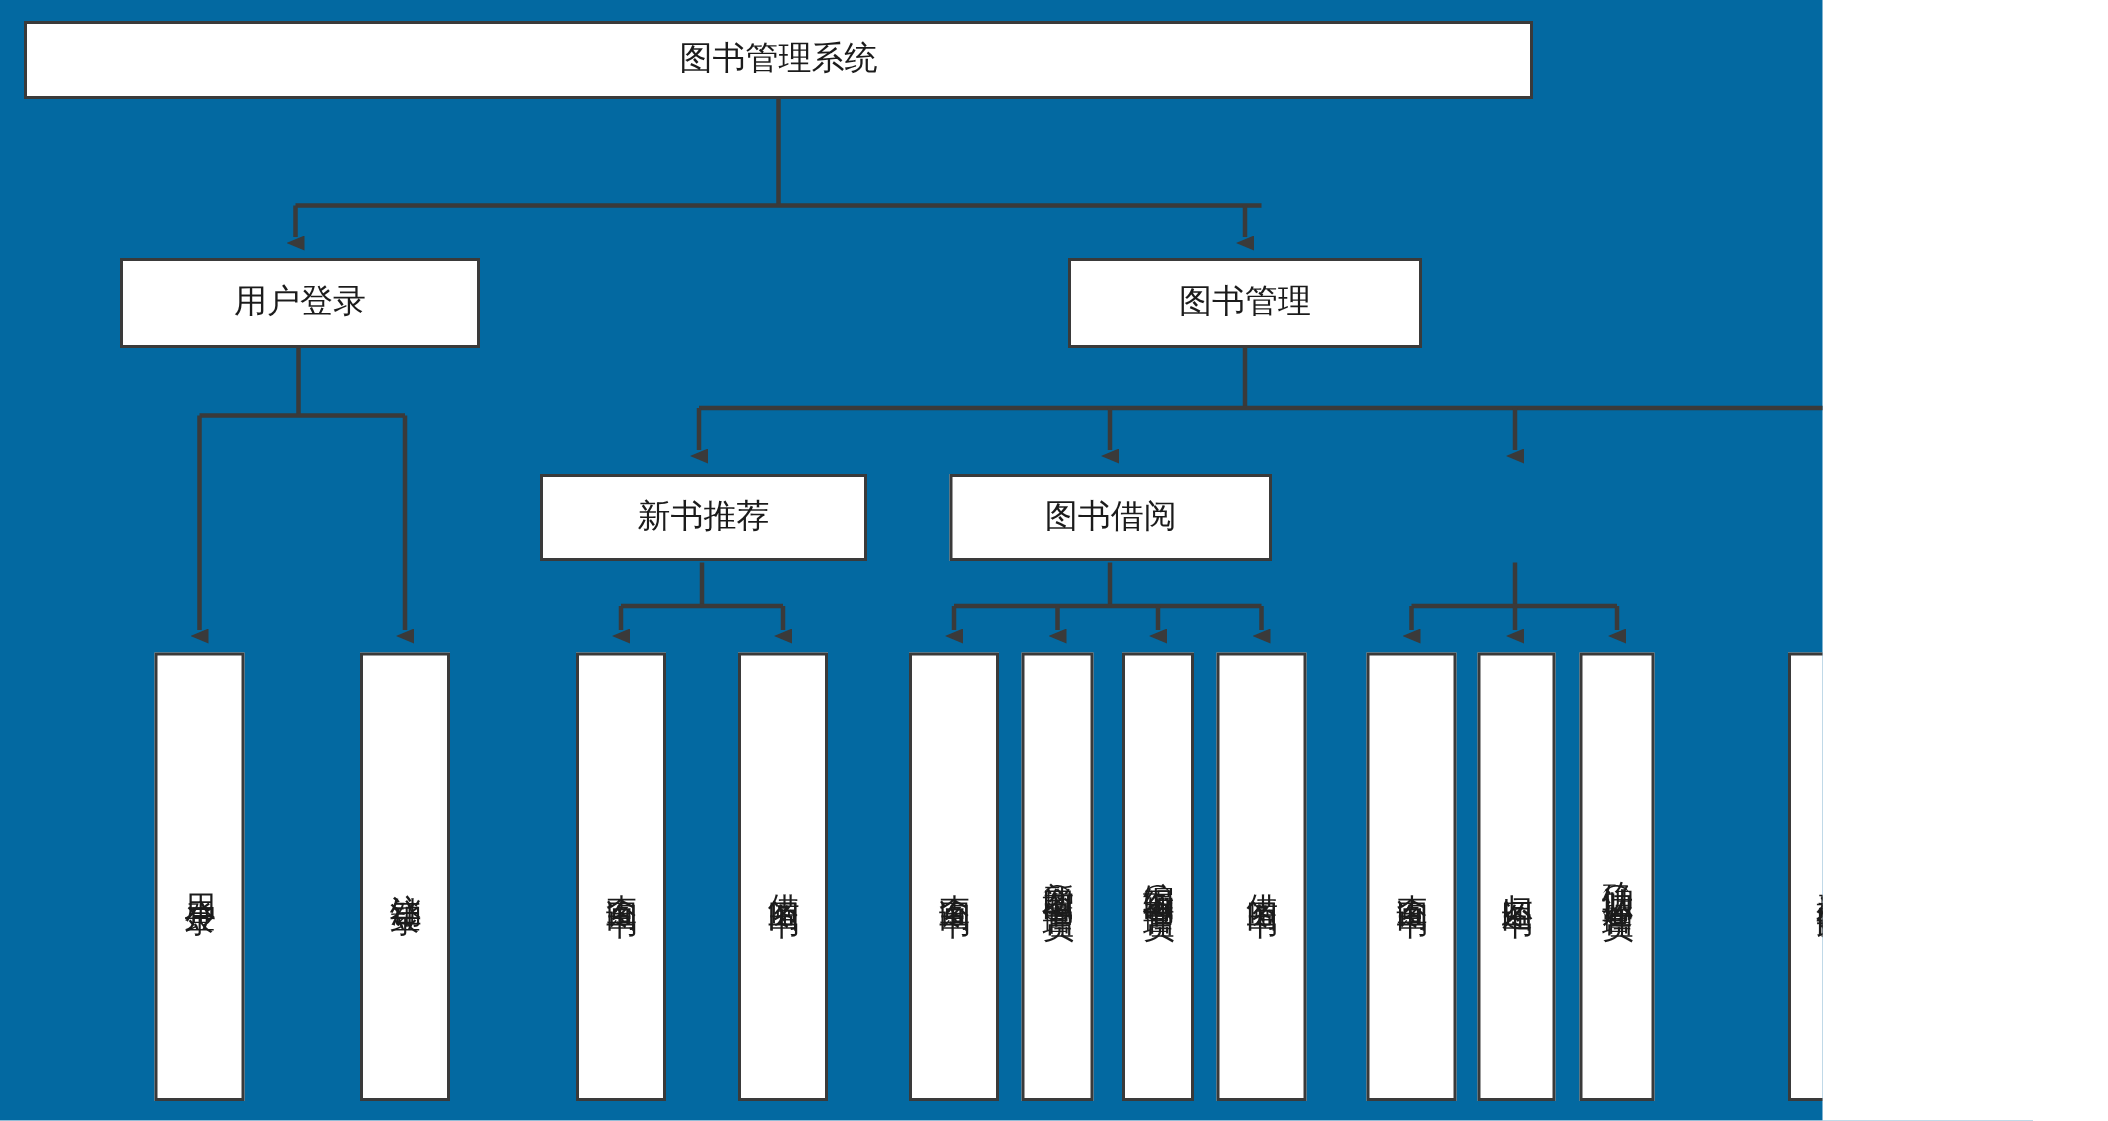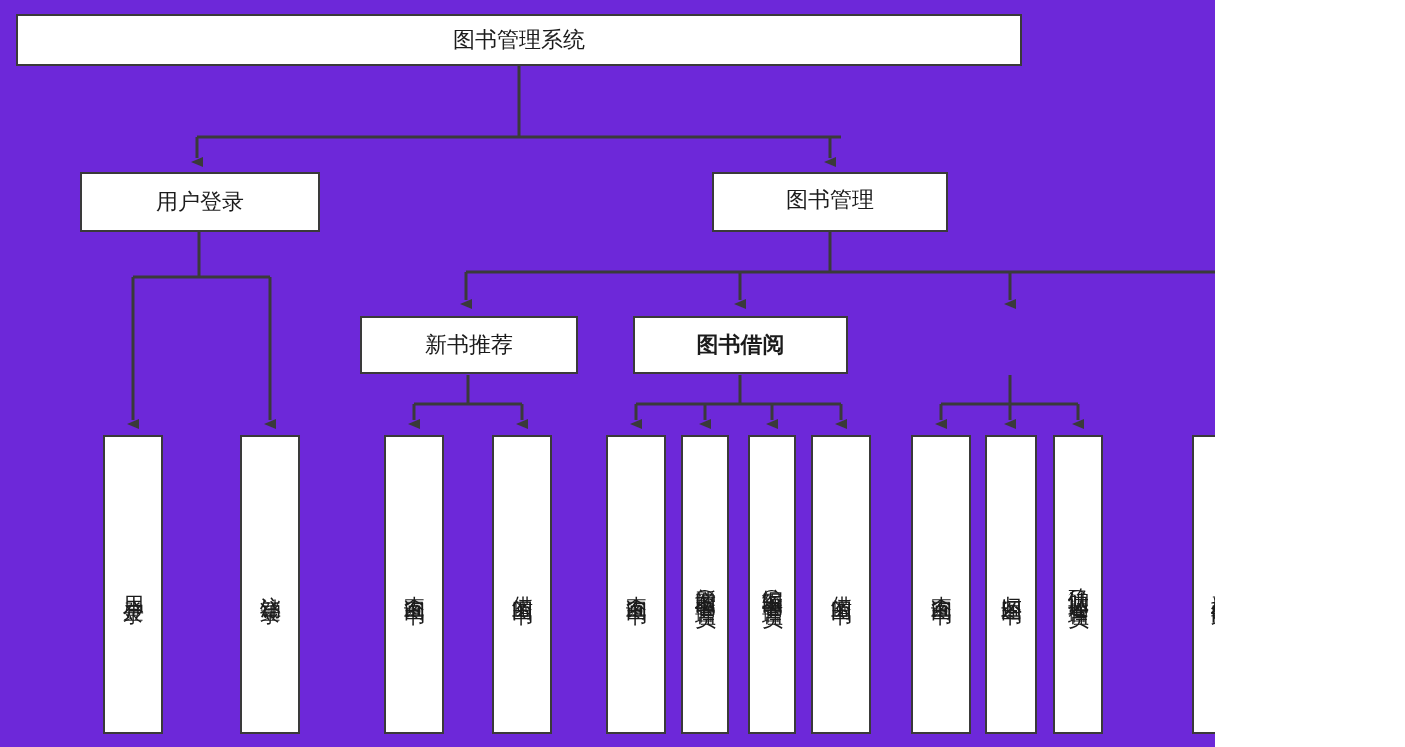--- a/index.html
+++ b/index.html
@@ -7,21 +7,21 @@
     padding: 0;
     background: #ffffff;
   }
   body {
     font-family: "DejaVu Sans", "Liberation Sans", sans-serif;
   }
   #canvas {
     position: relative;
     width: 1215px;
     height: 747px;
-    background: #6d28d9;
+    background: #0369a1;
     overflow: hidden;
   }
   svg.wires {
     position: absolute;
     left: 0;
     top: 0;
     width: 1405px;
     height: 747px;
     pointer-events: none;
   }
@@ -122,28 +122,28 @@
     </g>
   </svg>
 
   <div class="node root" style="left:16px; top:14px; width:1006px; height:52px;">
     <span class="lbl">图书管理系统</span>
   </div>
 
   <div class="node h" style="left:80px; top:172px; width:240px; height:60px;">
     <span class="lbl">用户登录</span>
   </div>
-  <div class="node h" style="left:712px; top:172px; width:236px; height:60px;font-family:Liberation Mono, monospace;">
+  <div class="node h" style="left:712px; top:172px; width:236px; height:60px;">
     <span class="lbl">图书管理</span>
   </div>
 
   <div class="node h" style="left:360px; top:316px; width:218px; height:58px;">
     <span class="lbl">新书推荐</span>
   </div>
-  <div class="node h" style="left:633px; top:316px; width:215px; height:58px;font-weight:bold;">
+  <div class="node h" style="left:633px; top:316px; width:215px; height:58px;">
     <span class="lbl">图书借阅</span>
   </div>
 
   <div class="node v" style="left:103px; top:435px; width:60px; height:299px;">
     <span class="lbl">用户登录</span>
   </div>
   <div class="node v" style="left:240px; top:435px; width:60px; height:299px;">
     <span class="lbl">注销登录</span>
   </div>
 

